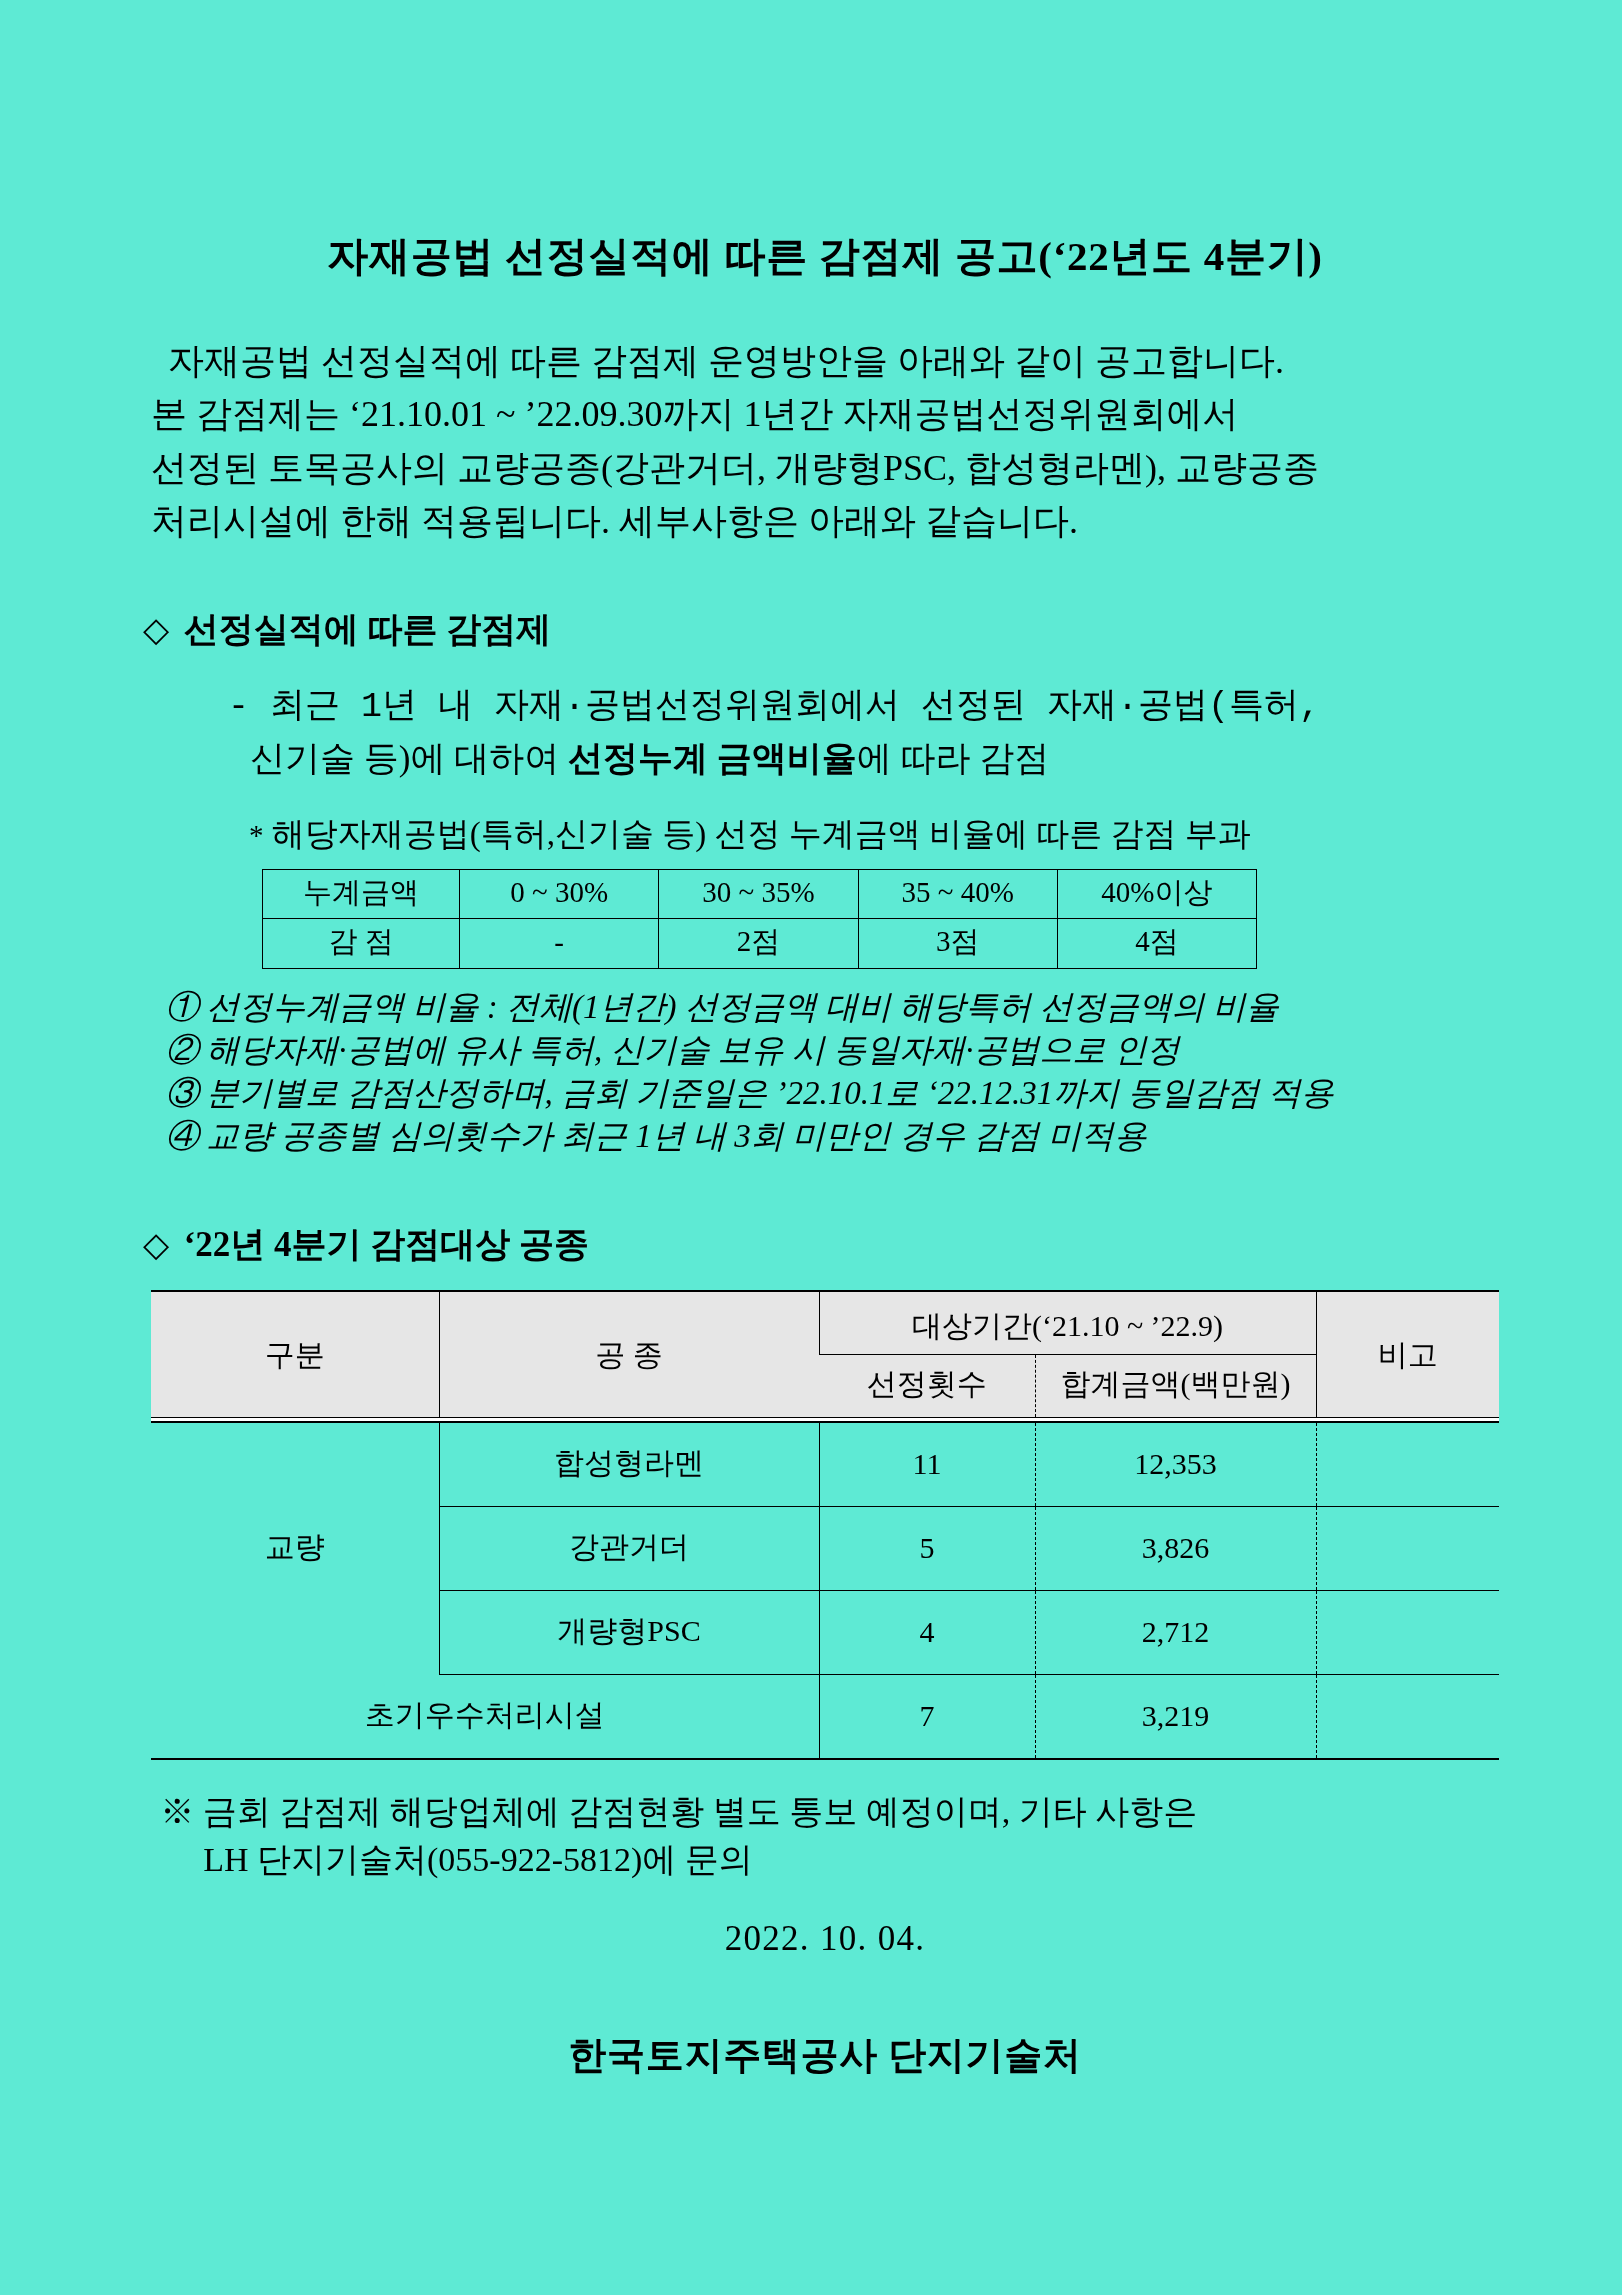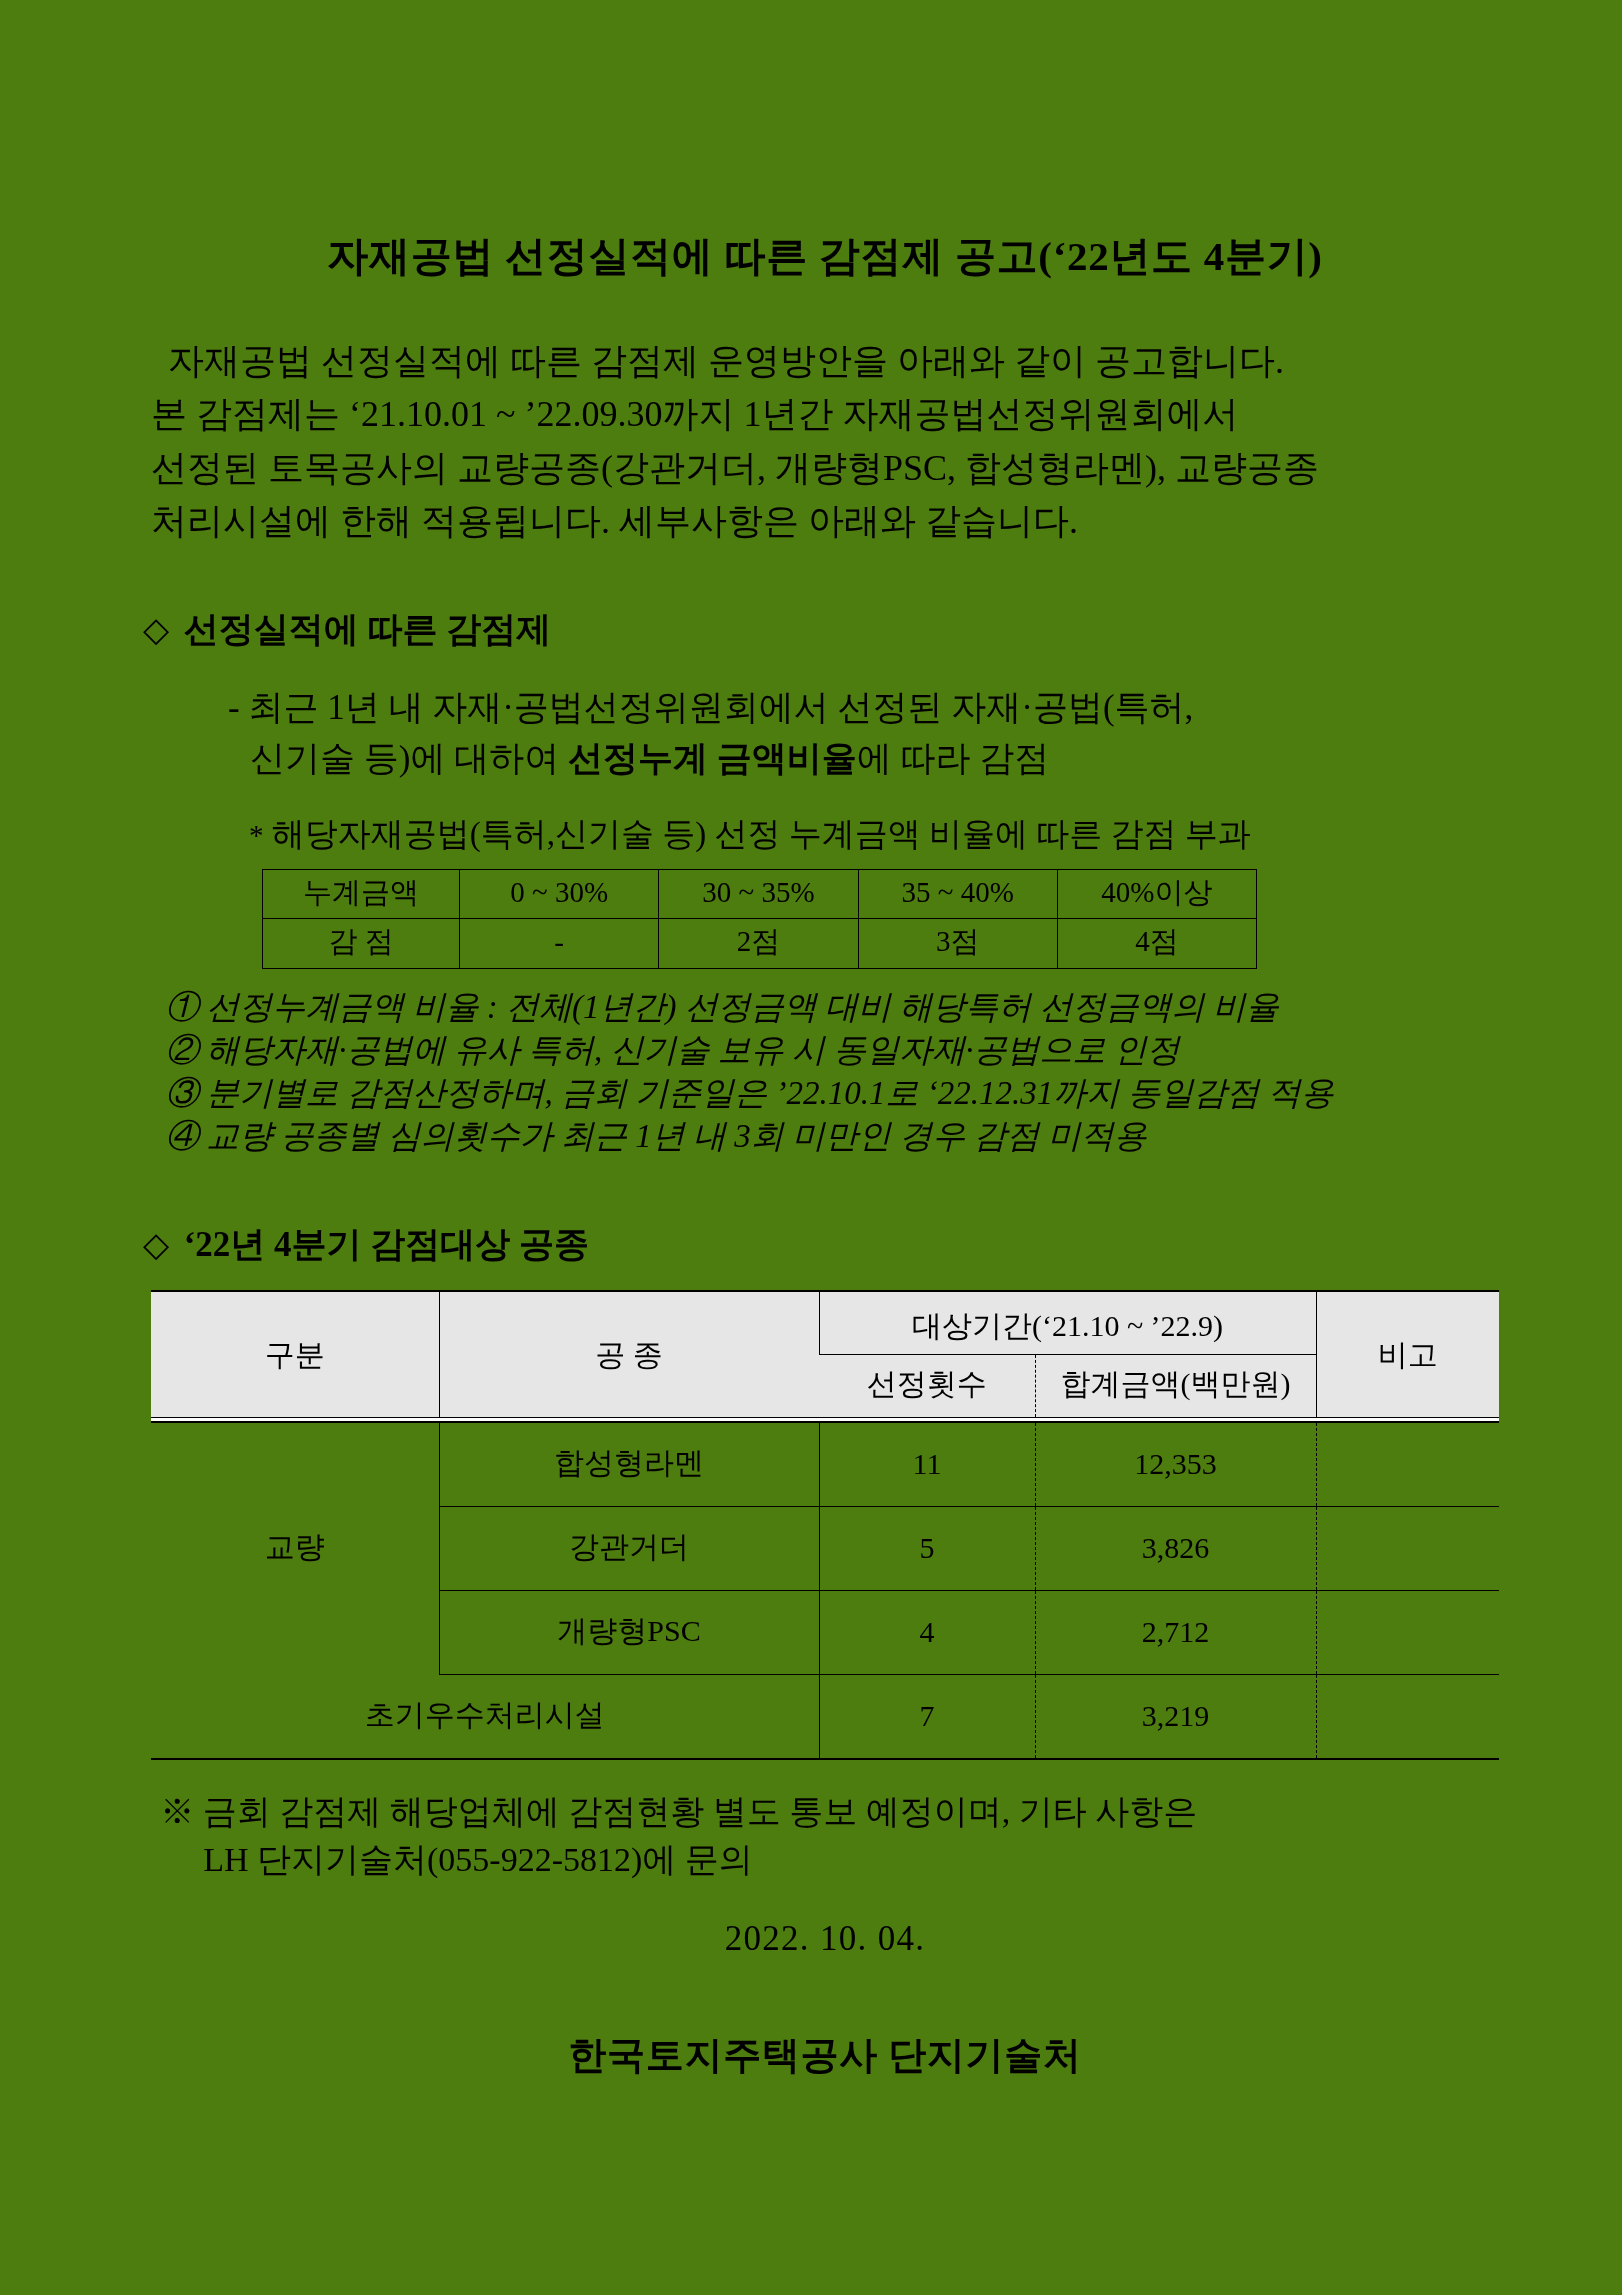--- a/index.html
+++ b/index.html
@@ -9,21 +9,21 @@
     background: #ffffff;
   }
   body {
     font-family: "Liberation Serif", "DejaVu Serif", serif;
     color: #000000;
   }
   .page {
     position: relative;
     width: 1623px;
     height: 2295px;
-    background: #4d7c0f;
+    background: #5eead4;
     box-sizing: border-box;
     padding: 0;
     overflow: hidden;
   }
   .inner {
     position: absolute;
     left: 151px;
     top: 0;
     width: 1348px;
   }
@@ -71,21 +71,21 @@
   #sec2 { margin-top: 63px; margin-left: -7.9px; }
 
   
   .dash-item {
     margin-top: 29px;
     margin-left: 99px;
     font-size: 35px;
     line-height: 1.46;
   }
   .dash-item .ln { display: block; white-space: nowrap; }
-  .dash-item .ln.l1 { text-indent: -22px; }
+  .dash-item .ln.l1 { text-indent: -22px; font-family: Liberation Mono, monospace; }
   .dash-item b { font-weight: bold; }
 
   
   .star-note {
     margin-top: 27.5px;
     margin-left: 98px;
     font-size: 33px;
     white-space: nowrap;
   }
   .star-note .star { font-size: 29px; }

